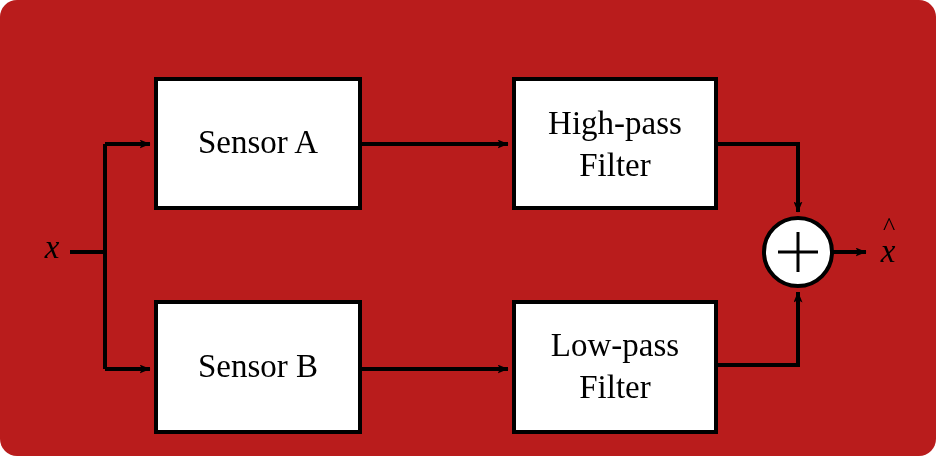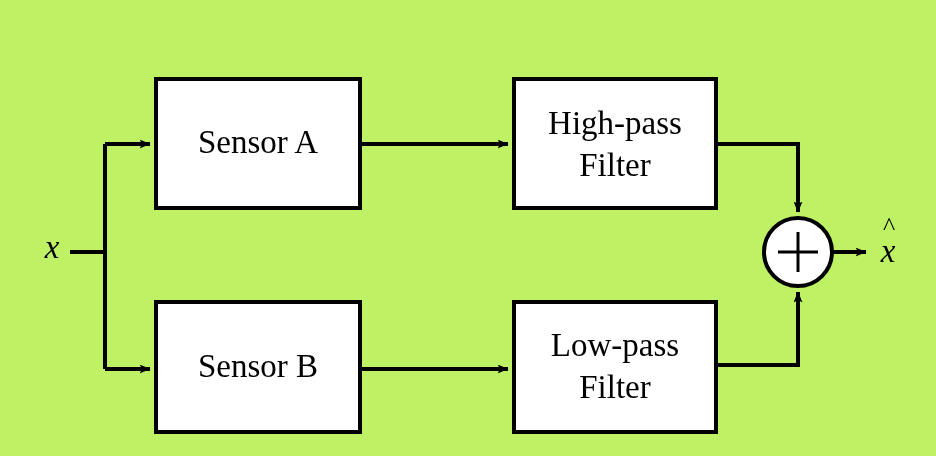--- a/index.html
+++ b/index.html
@@ -8,22 +8,23 @@
     padding: 0;
     background: #ffffff;
   }
   body {
     font-family: "Liberation Serif", "DejaVu Serif", serif;
   }
   #diagram-root {
     position: relative;
     width: 936px;
     height: 456px;
-    background: #bef264;
+    background: #b91c1c;
     overflow: hidden;
+    border-radius: 17px;
   }
   #diagram-svg {
     position: absolute;
     top: 0;
     left: 0;
     width: 936px;
     height: 460px;
     display: block;
   }
   .block-rect {

